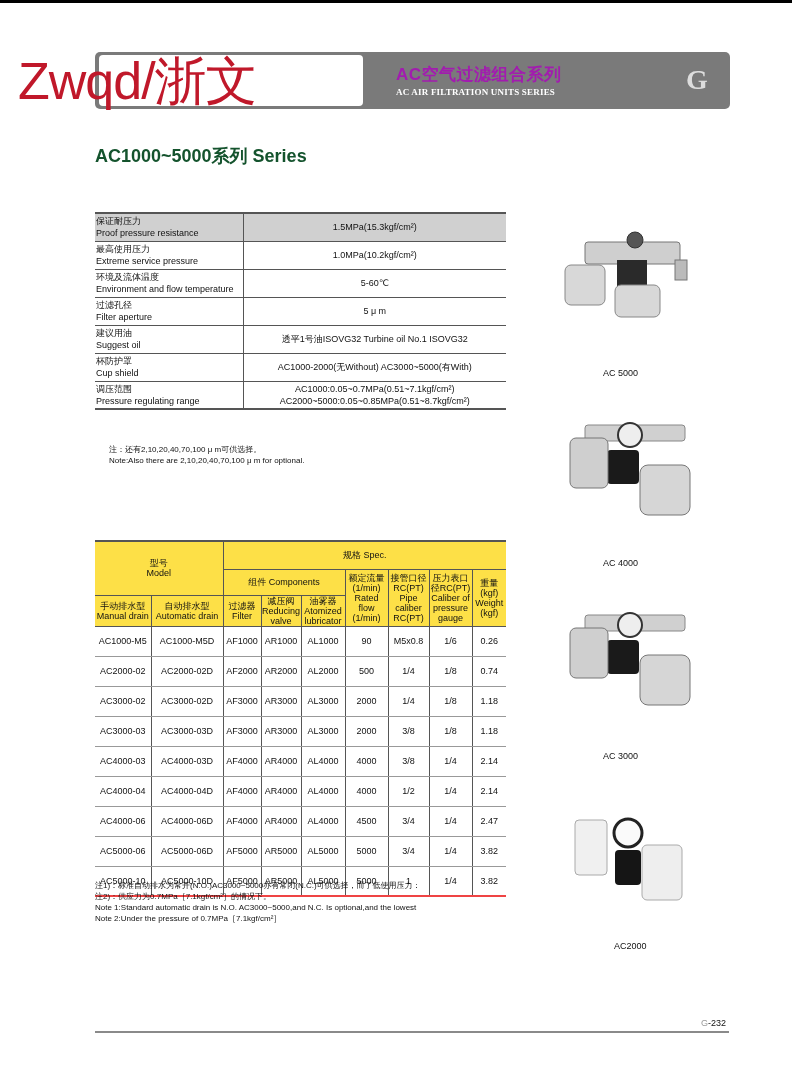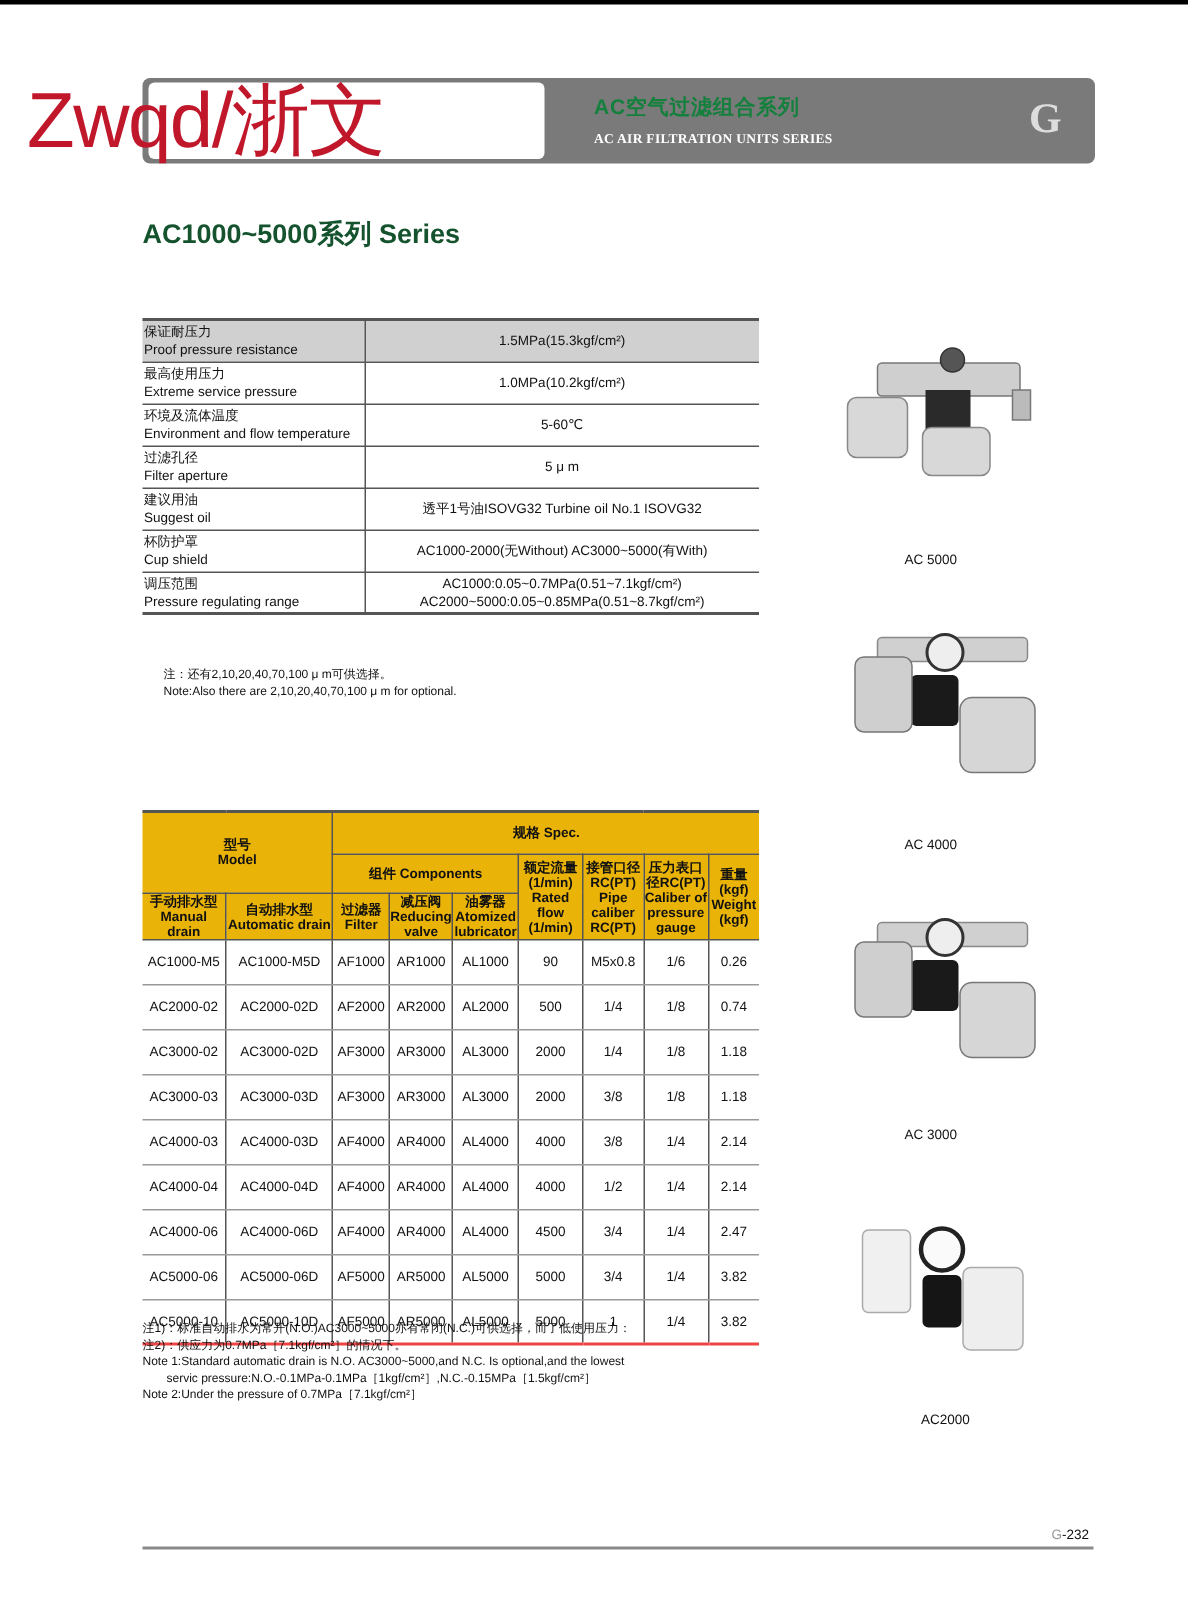--- a/index.html
+++ b/index.html
@@ -3,42 +3,42 @@
 <meta charset="utf-8">
 <style>
   * { box-sizing: border-box; margin: 0; padding: 0; }
   html, body { width: 792px; height: 1077px; background: #fff; overflow: hidden; }
   body { position: relative; font-family: "Liberation Sans", "DejaVu Sans", sans-serif; color: #111; }
 
   .top-rule { position: absolute; left: 0; top: 0; width: 792px; height: 3px; background: #000; }
 
   .banner { position: absolute; left: 95px; top: 52px; width: 635px; height: 57px; background: #7a7a7a; border-radius: 5px; }
   .banner-white { position: absolute; left: 99px; top: 55px; width: 264px; height: 51px; background: #fff; border-radius: 4px; }
-  .banner-cn { position: absolute; left: 396px; top: 63px; font-size: 14px; font-weight: bold; color: #15803d; letter-spacing: 0.5px; }
+  .banner-cn { position: absolute; left: 396px; top: 63px; font-size: 17px; font-weight: bold; color: #a21caf; letter-spacing: 0.5px; }
   .banner-en { position: absolute; left: 396px; top: 87px; font-size: 9px; font-weight: bold; color: #fff; font-family: "Liberation Serif", serif; letter-spacing: 0.2px; }
   .banner-letter { position: absolute; left: 686px; top: 64px; font-size: 28px; font-weight: bold; color: #ddd; font-family: "Liberation Serif", serif; }
 
   .watermark { position: absolute; left: 18px; top: 55px; font-size: 52px; color: #c0182a; font-family: "Liberation Sans", sans-serif; letter-spacing: -1px; line-height: 1; }
 
   .series-title { position: absolute; left: 95px; top: 144px; font-size: 18px; font-weight: bold; color: #14532d; }
 
   
   .spec-table { position: absolute; left: 95px; top: 212px; width: 411px; border-collapse: collapse; font-size: 9px; }
   .spec-table tr { height: 28px; }
   .spec-table td { border-bottom: 1px solid #555; vertical-align: middle; }
   .spec-table tr:first-child td { border-top: 2px solid #555; background: #d0d0d0; }
   .spec-table td.lbl { width: 148px; padding-left: 1px; border-right: 1px solid #555; line-height: 12px; }
   .spec-table td.val { text-align: center; line-height: 12px; }
   .spec-table tr.last td { border-bottom: 2px solid #555; }
 
   .note1 { position: absolute; left: 109px; top: 444px; font-size: 8px; line-height: 11px; }
 
   
   .model-table { position: absolute; left: 95px; top: 540px; width: 411px; border-collapse: collapse; font-size: 9px; text-align: center; }
-  .model-table th { background: #eab308; font-weight: bold; border: 1px solid #555; line-height: 10px; }
+  .model-table th { background: #fde047; font-weight: normal; border: 1px solid #555; line-height: 10px; }
   .model-table td { border-left: 1px solid #555; border-right: 1px solid #555; border-bottom: 1px solid #999; height: 30px; font-size: 9px; }
   .model-table tr:first-child th { border-top: 2px solid #555; }
   .model-table tr.last td { border-bottom: 2px solid #ef4444; }
   .model-table td:first-child, .model-table th.first { border-left: none; }
   .model-table td:last-child, .model-table th.lastc { border-right: none; }
 
   .note2 { position: absolute; left: 95px; top: 880px; font-size: 8px; line-height: 11px; }
   .note2 .indent { padding-left: 16px; }
 
   .product { position: absolute; }
@@ -287,21 +287,20 @@
         <td>1/4</td>
         <td>3.82</td>
       </tr>
     </tbody>
 </table>
 
 <div class="note2">
   <div>注1)：标准自动排水为常开(N.O.)AC3000~5000亦有常闭(N.C.)可供选择，而了低使用压力：</div>
   <div>注2)：供应力为0.7MPa［7.1kgf/cm²］的情况下。</div>
   <div>Note 1:Standard automatic drain is N.O. AC3000~5000,and N.C. Is optional,and the lowest</div>
-  <div class="indent">servic pressure:N.O.-0.1MPa-0.1MPa［1kgf/cm²］,N.C.-0.15MPa［1.5kgf/cm²］</div>
   <div>Note 2:Under the pressure of 0.7MPa［7.1kgf/cm²］</div>
 </div>
 
 <div class="product" style="left:555px; top:230px;">
   <svg width="140" height="90" viewBox="0 0 140 90">
     <rect x="30" y="12" width="95" height="22" rx="3" fill="#cfcfcf" stroke="#777"></rect>
     <circle cx="80" cy="10" r="8" fill="#555" stroke="#333"></circle>
     <rect x="62" y="30" width="30" height="30" fill="#2a2a2a"></rect>
     <rect x="10" y="35" width="40" height="40" rx="6" fill="#d8d8d8" stroke="#888"></rect>
     <rect x="60" y="55" width="45" height="32" rx="6" fill="#d8d8d8" stroke="#888"></rect>

